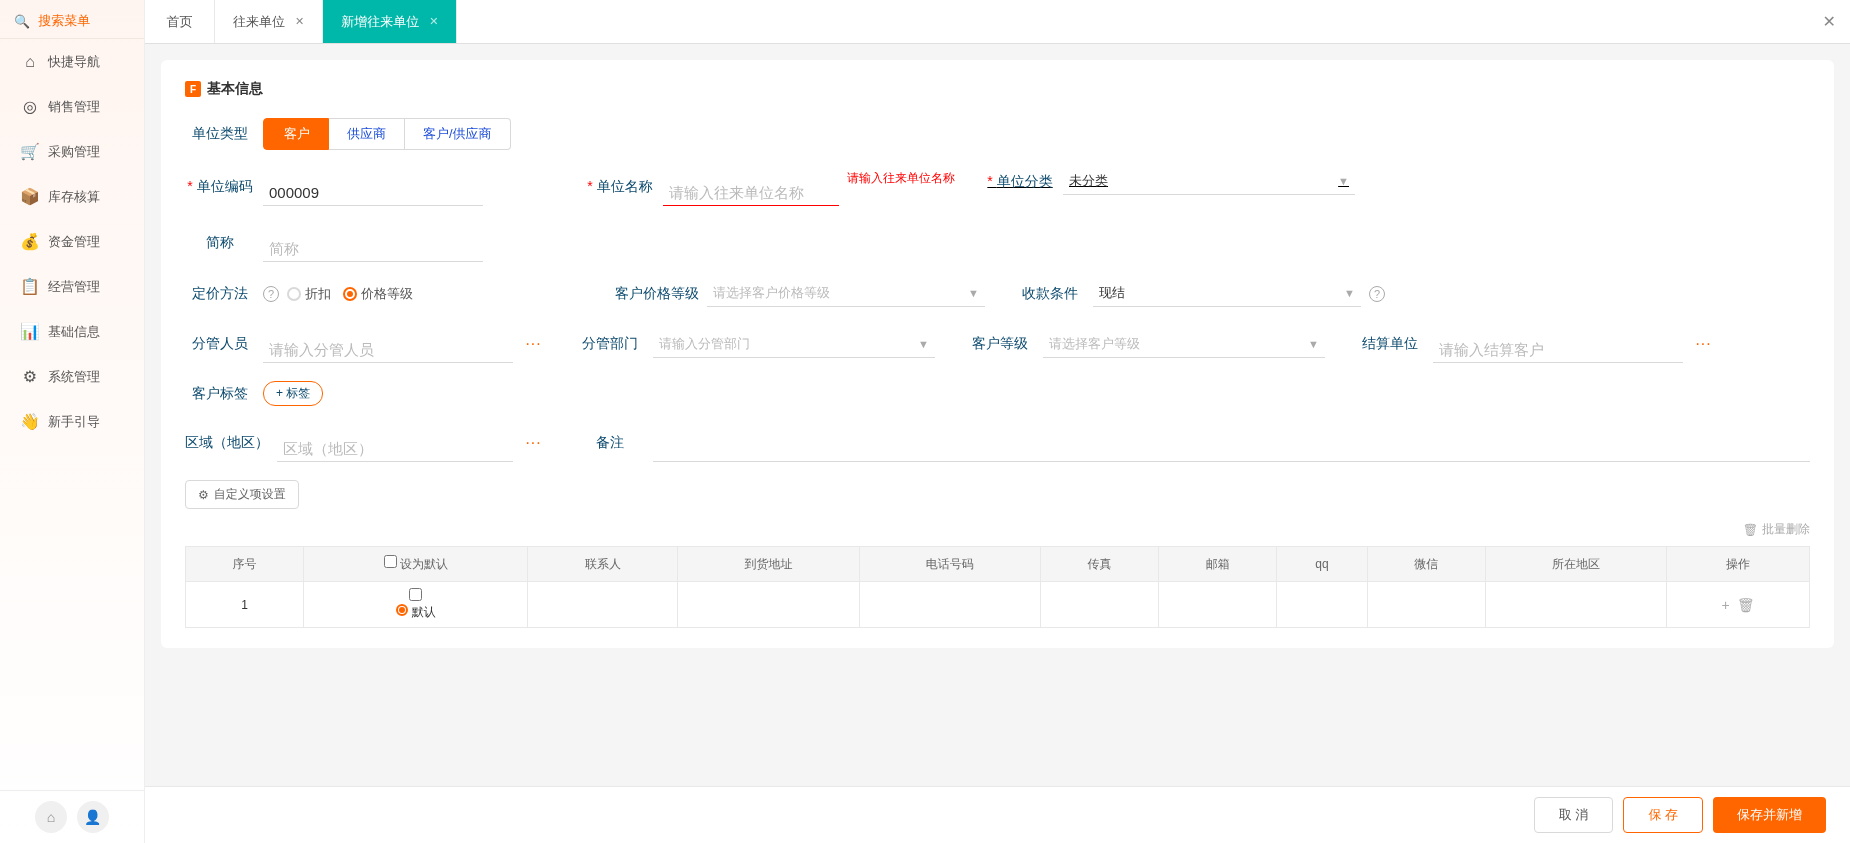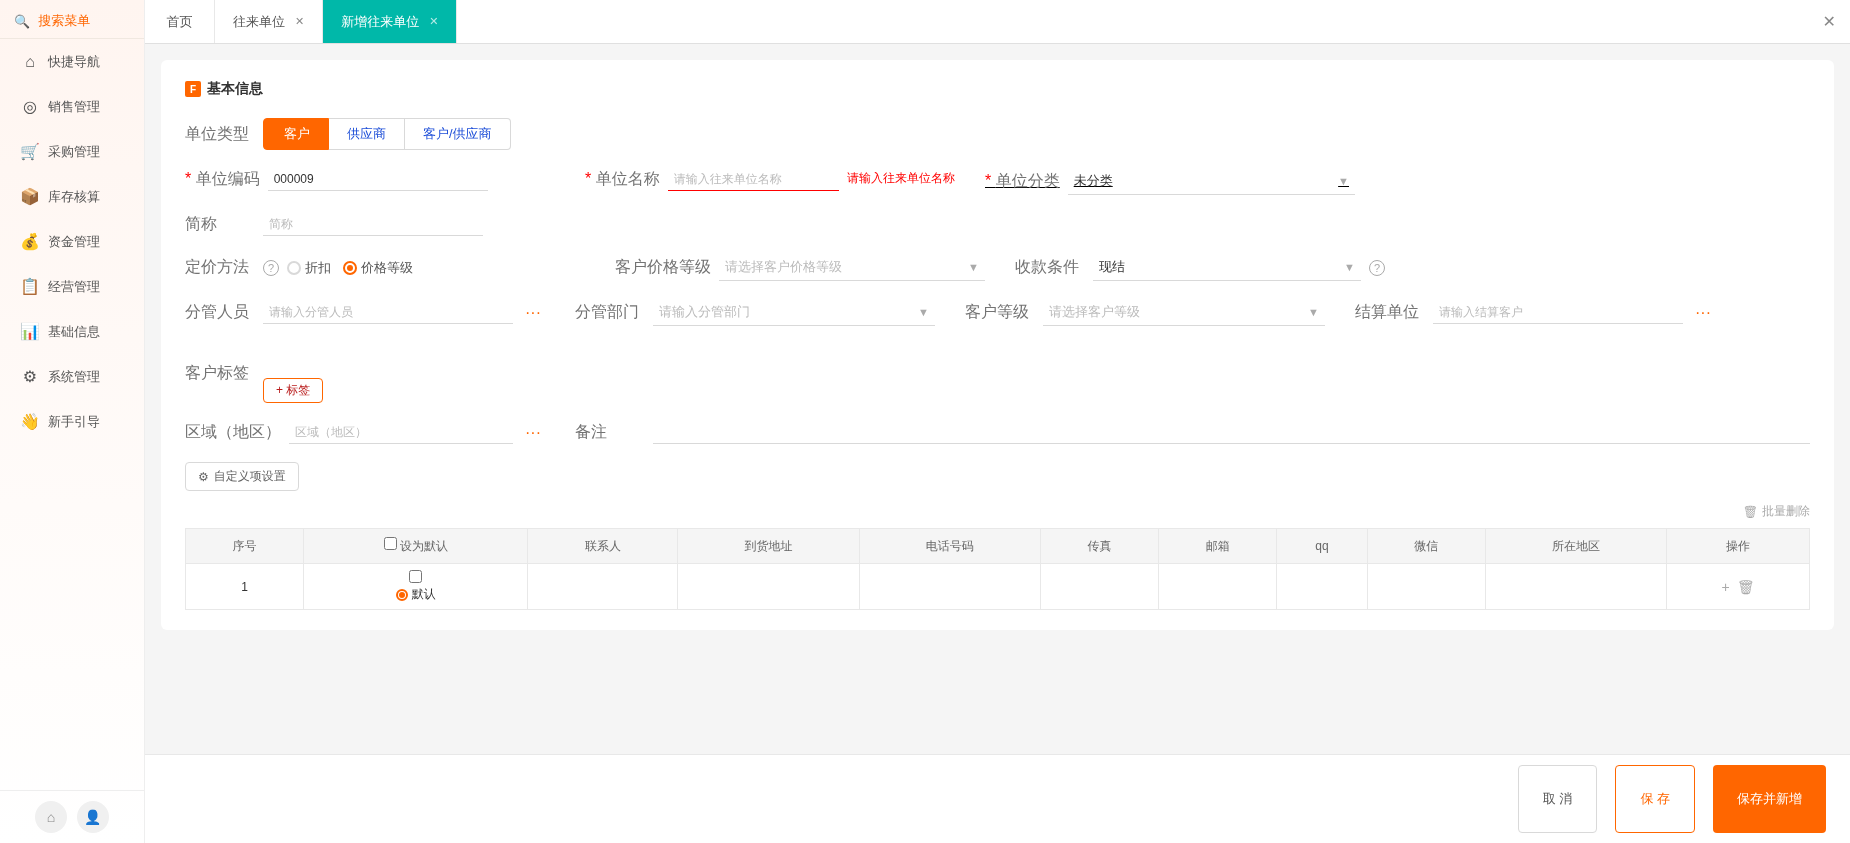--- a/index.html
+++ b/index.html
@@ -136,40 +136,41 @@
       flex-wrap: wrap;
     }
     .form-group {
       display: flex;
       align-items: center;
       gap: 8px;
       flex: 1;
       min-width: 300px;
     }
     .form-label {
-      color: #737373;
+      color: #0c4a6e;
       white-space: nowrap;
-      font-size: 16px;
+      font-size: 14px;
       min-width: 70px;
-      text-align: left;
+      text-align: center;
     }
     .form-label.required::before {
       content: "* ";
       color: #f00;
     }
     .form-control {
       flex: 1;
       border: none;
       border-bottom: 1px solid #d9d9d9;
       padding: 4px 6px;
-      font-size: 12px;
+      font-size: 15px;
       color: #333;
       outline: none;
       background: transparent;
       min-width: 100px;
+      margin-top: 12px;
     }
     .form-control.error { border-bottom-color: #f00; }
     .form-control::placeholder { color: #bbb; }
     .error-msg {
       color: #f00;
       font-size: 12px;
       margin-top: 2px;
       margin-left: 8px;
     }
 
@@ -247,30 +248,29 @@
     .more-btn {
       color: #f60;
       cursor: pointer;
       font-size: 16px;
       padding: 0 4px;
     }
 
     
     .tag-add-btn {
       border: 1px solid #f60;
-      color: #b91c1c;
-      background: #fff;
-      border-radius: 4px;
+      color: #0c4a6e;
+      background: #fff;
+      border-radius: 12px;
       padding: 3px 12px;
       font-size: 12px;
       cursor: pointer;
       display: flex;
       align-items: center;
       gap: 4px;
-      margin-top: 34px;
     }
 
     
     .help-icon {
       width: 16px; height: 16px;
       border-radius: 50%;
       border: 1px solid #aaa;
       color: #aaa;
       font-size: 11px;
       display: inline-flex; align-items: center; justify-content: center;
@@ -334,26 +334,25 @@
     .footer {
       background: #fff;
       border-top: 1px solid #e8e8e8;
       padding: 10px 24px;
       display: flex;
       justify-content: flex-end;
       gap: 10px;
       flex-shrink: 0;
     }
     .btn {
-      padding: 24px 24px;
+      padding: 8px 24px;
       border-radius: 4px;
       font-size: 13px;
       cursor: pointer;
       border: none;
-      margin-left: 8px;
     }
     .btn-default {
       background: #fff;
       border: 1px solid #d9d9d9;
       color: #555;
     }
     .btn-primary {
       background: #fff;
       border: 1px solid #f60;
       color: #f60;
@@ -600,21 +599,21 @@
             <th>微信</th>
             <th>所在地区</th>
             <th>操作</th>
           </tr>
         </thead>
         <tbody>
           <tr>
             <td>1</td>
             <td>
               <input type="checkbox" style="">
-              <span style="display:flex; align-items:center; gap:4px; justify-content:center;">
+              <span style="display:flex; gap:4px; justify-content:center;">
                 <span style="width:12px;height:12px;border-radius:50%;border:2px solid #f60;display:inline-flex;align-items:center;justify-content:center;">
                   <span style="width:6px;height:6px;border-radius:50%;background:#f60;"></span>
                 </span>
                 <span>默认</span>
               </span>
             </td>
             <td></td>
             <td></td>
             <td></td>
             <td></td>

